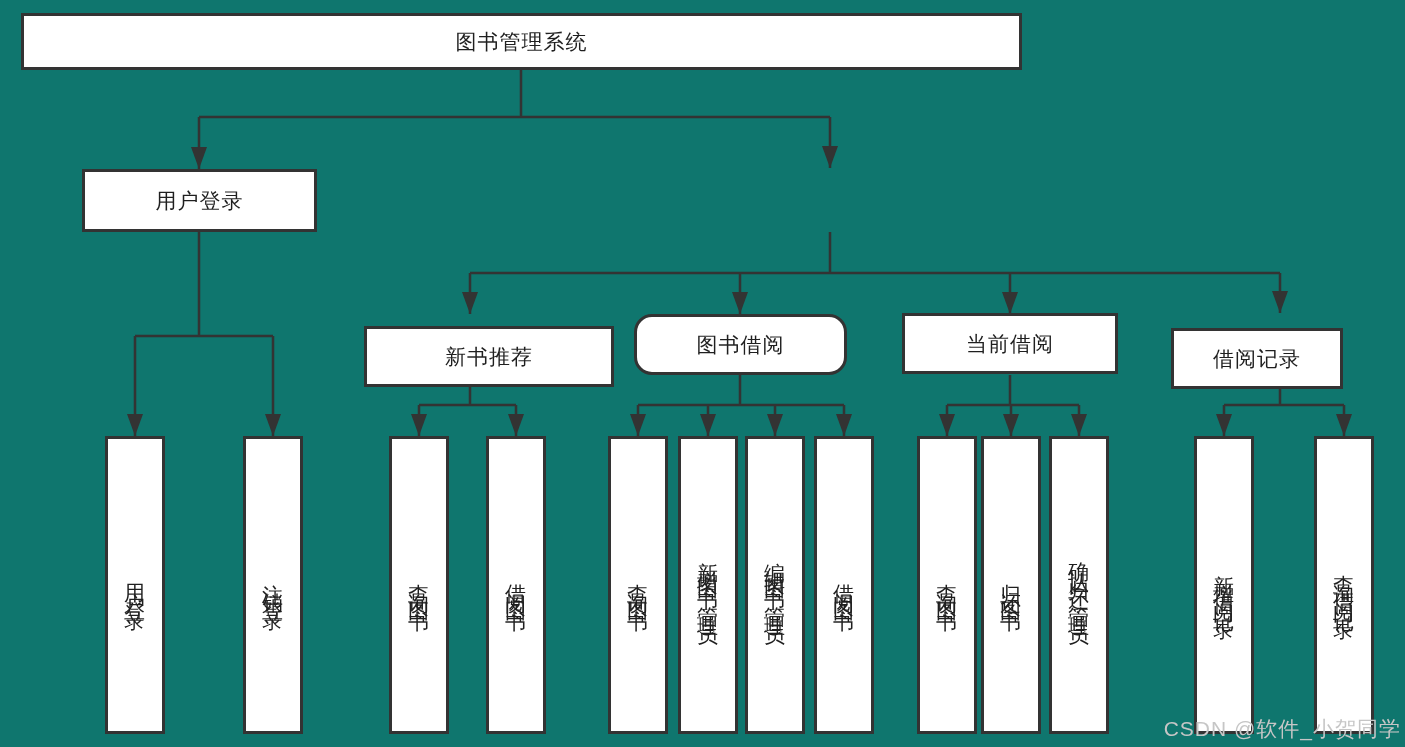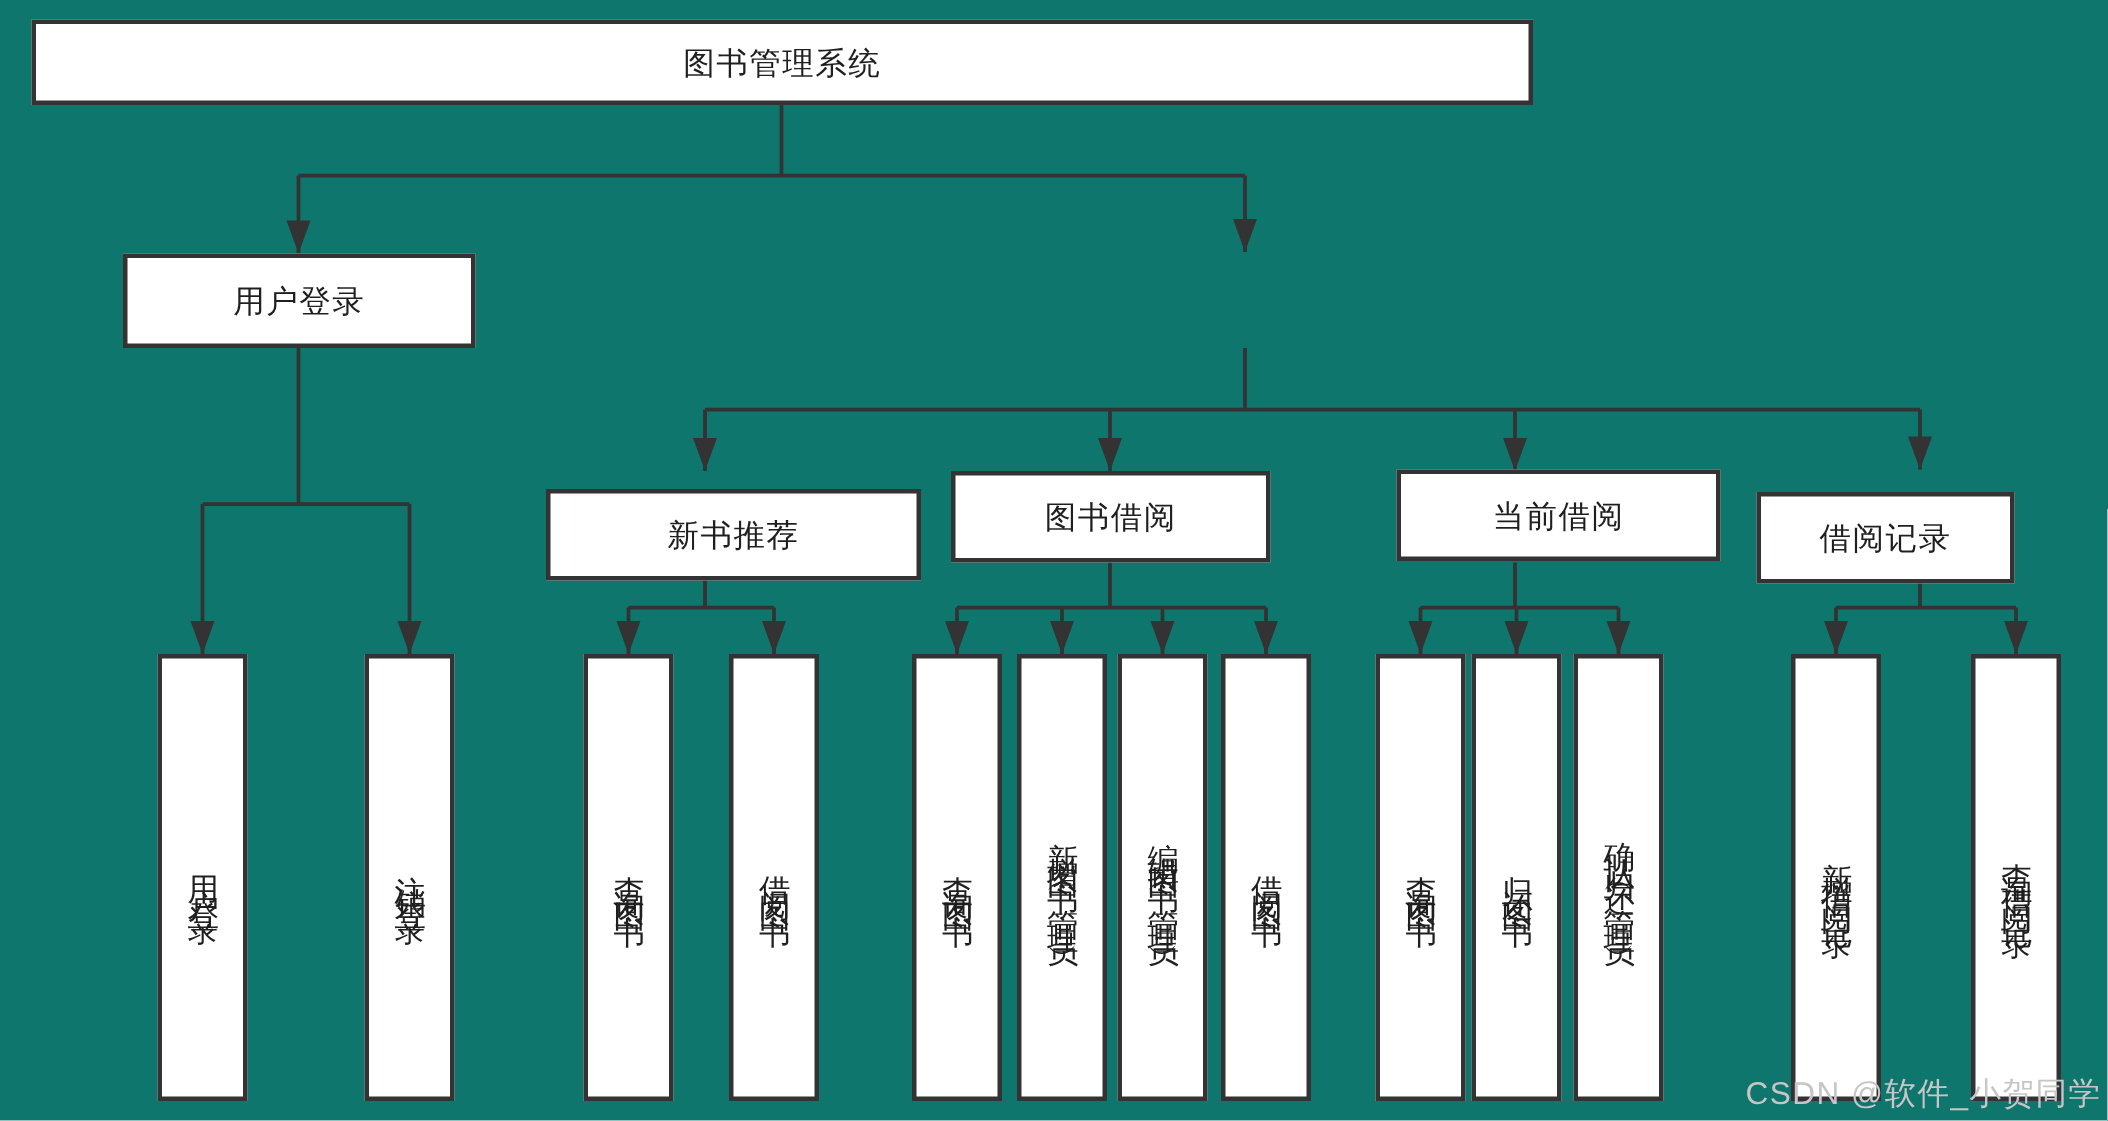--- a/index.html
+++ b/index.html
@@ -120,22 +120,22 @@
       <polygon points="1216,414 1232,414 1224,436"></polygon>
       <polygon points="1336,414 1352,414 1344,436"></polygon>
     </g>
   </svg>
 
   <div class="node" style="left:21px; top:13px; width:1001px; height:57px;">图书管理系统</div>
 
   <div class="node" style="left:82px; top:169px; width:235px; height:63px;">用户登录</div>
 
   <div class="node" style="left:364px; top:326px; width:250px; height:61px;">新书推荐</div>
-  <div class="node" style="left:634px; top:314px; width:213px; height:61px;">图书借阅</div>
-  <div class="node" style="left:902px; top:313px; width:216px; height:61px;margin-left:29px;">当前借阅</div>
+  <div class="node" style="left:634px; top:314px; width:213px; height:61px;border-radius:18px;">图书借阅</div>
+  <div class="node" style="left:902px; top:313px; width:216px; height:61px;">当前借阅</div>
   <div class="node" style="left:1171px; top:328px; width:172px; height:61px;">借阅记录</div>
 
   <div class="leaf" style="left:105px;">
     <span class="vtext">用户登录</span>
   </div>
   <div class="leaf" style="left:243px;">
     <span class="vtext">注销登录</span>
   </div>
 
   <div class="leaf" style="left:389px;">

